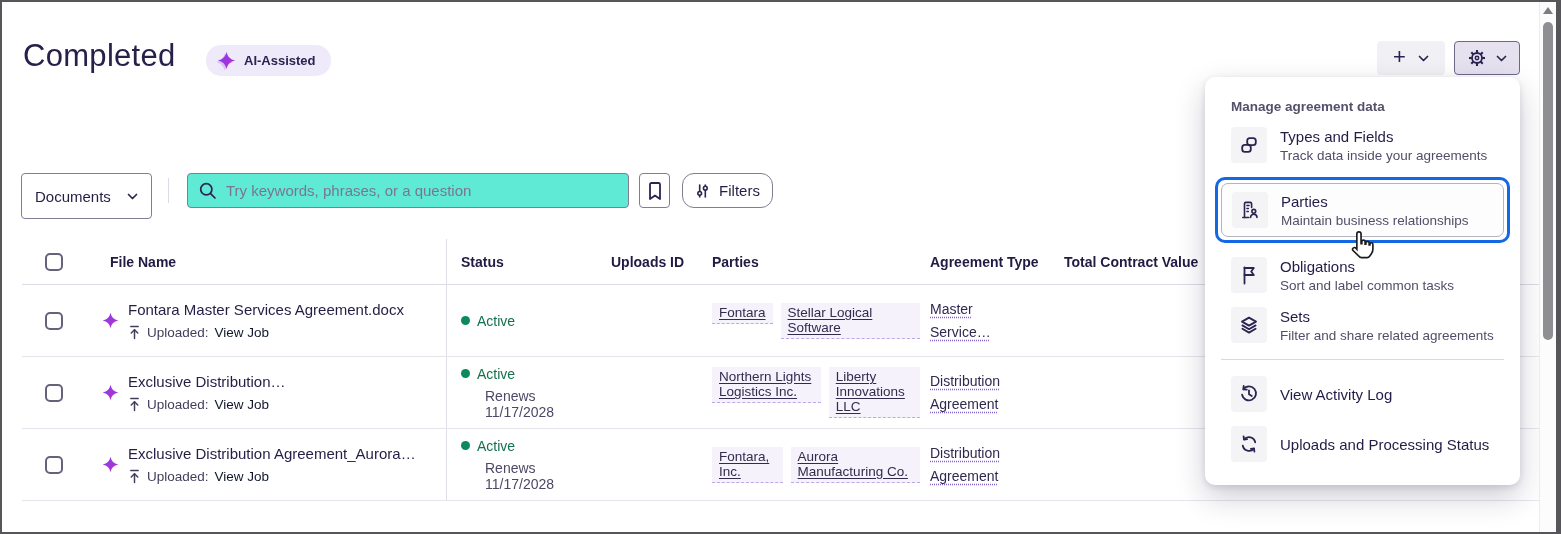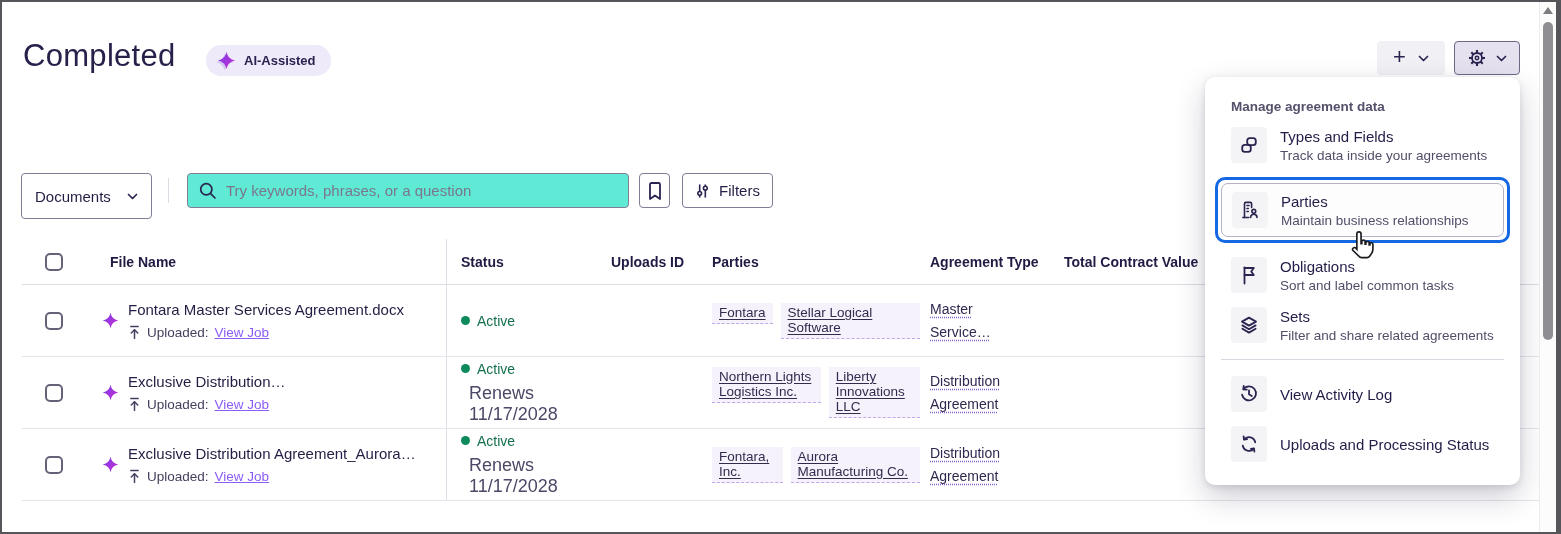--- a/index.html
+++ b/index.html
@@ -45,45 +45,45 @@
   .search-box { position:absolute; left:185px; top:171px; width:442px; height:35px;
     border:1px solid #827d95; border-radius:4px; display:flex; align-items:center;
     padding:0 11px; gap:9px; background:#5eead4; }
   .search-box input { border:none; outline:none; flex:1; font-size:15px;
     font-family:"Liberation Sans", sans-serif; color:#262046; background:transparent; }
   .search-box input::placeholder { color:#7b7690; }
   .bookmark-btn { position:absolute; left:637px; top:171px; width:31px; height:35px;
     border:1px solid #827d95; border-radius:4px; display:flex; align-items:center;
     justify-content:center; background:#fff; color:#2b2350; cursor:pointer; }
   .filters-btn { position:absolute; left:680px; top:171px; width:91px; height:35px;
-    border:1px solid #827d95; border-radius:4px; display:flex; align-items:center;
+    border:1px solid #827d95; border-radius:12px; display:flex; align-items:center;
     justify-content:center; gap:9px; font-size:15px; color:#241d44; background:#fff; cursor:pointer; }
 
   
   .table { position:absolute; left:20px; top:237px; width:1520px; }
   .trow { display:grid; grid-template-columns:68px 357px 150px 105px 218px 134px 1fr;
     border-bottom:1px solid #e6e4ec; align-items:center; }
   .thead { height:46px; font-size:14px; font-weight:700; color:#211a43;
     border-bottom:1px solid #dddbe4; }
   .tbody-row { height:72px; }
   .cell { padding-left:10px; }
   .cell-status, .cell-envelope { padding-left:14px; }
   .col-check { display:flex; align-items:center; height:100%; padding-left:23px; }
   .checkbox { width:18px; height:18px; border:2px solid #66627a; border-radius:5px;
     background:#fff; cursor:pointer; }
   .col-file { height:100%; display:flex; align-items:center; gap:9px;
     border-right:1px solid #e0dee7; padding-left:12px; }
   .thead .col-file { border-right:1px solid #e0dee7; padding-left:20px; }
   .file-text { display:flex; flex-direction:column; }
   .file-name { font-size:15px; color:#241d44; white-space:nowrap; cursor:pointer; }
   .file-sub { display:flex; align-items:center; gap:6px; margin-top:7px; font-size:13.5px; color:#443d5c; }
-  .viewjob { color:#8b5cf6; text-decoration:underline; cursor:pointer; }
+  .viewjob { color:#0f172a; cursor:pointer; }
   .status-line { display:flex; align-items:center; gap:7px; font-size:14px; color:#15714d; }
   .status-dot { width:9px; height:9px; border-radius:50%; background:#0c8a5c; }
-  .renews { margin-left:8px; margin-top:6px; font-size:18px; color:#4e4766; }
+  .renews { margin-left:24px; margin-top:6px; font-size:14px; color:#4e4766; }
   .renews:empty { display:none; }
   .parties-cell { display:flex; flex-direction:row; align-items:flex-start; gap:8px; }
   .party-chip { display:inline-block; background:#f6f2fc; padding:2px 7px 3px;
     border-bottom:1px dashed #bfa8e8; color:#322b4d; font-size:13.5px;
     text-decoration:underline; text-underline-offset:2px; cursor:pointer; }
   .agreement { display:inline; max-width:92px; font-size:14px; color:#2f2950; line-height:1.6;
     text-decoration:underline dotted #8465c9; text-underline-offset:3px; cursor:pointer; }
   .agreement-wrap { max-width:96px; }
 
   

